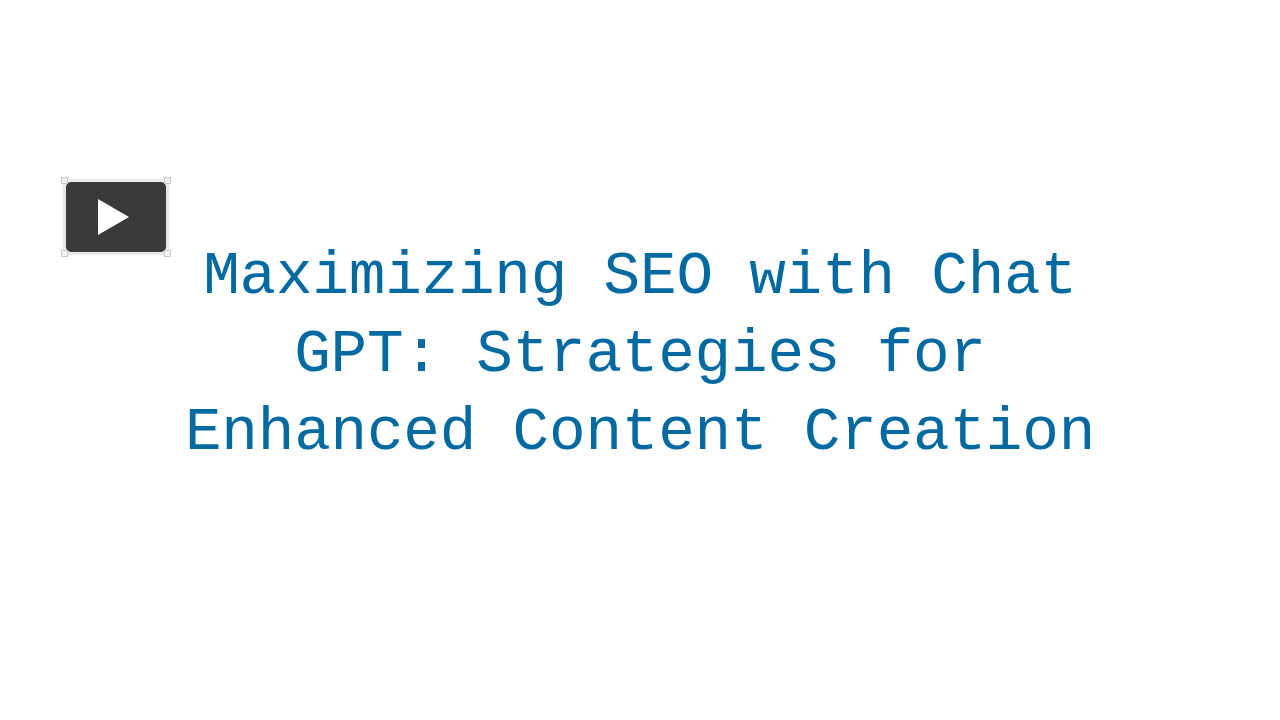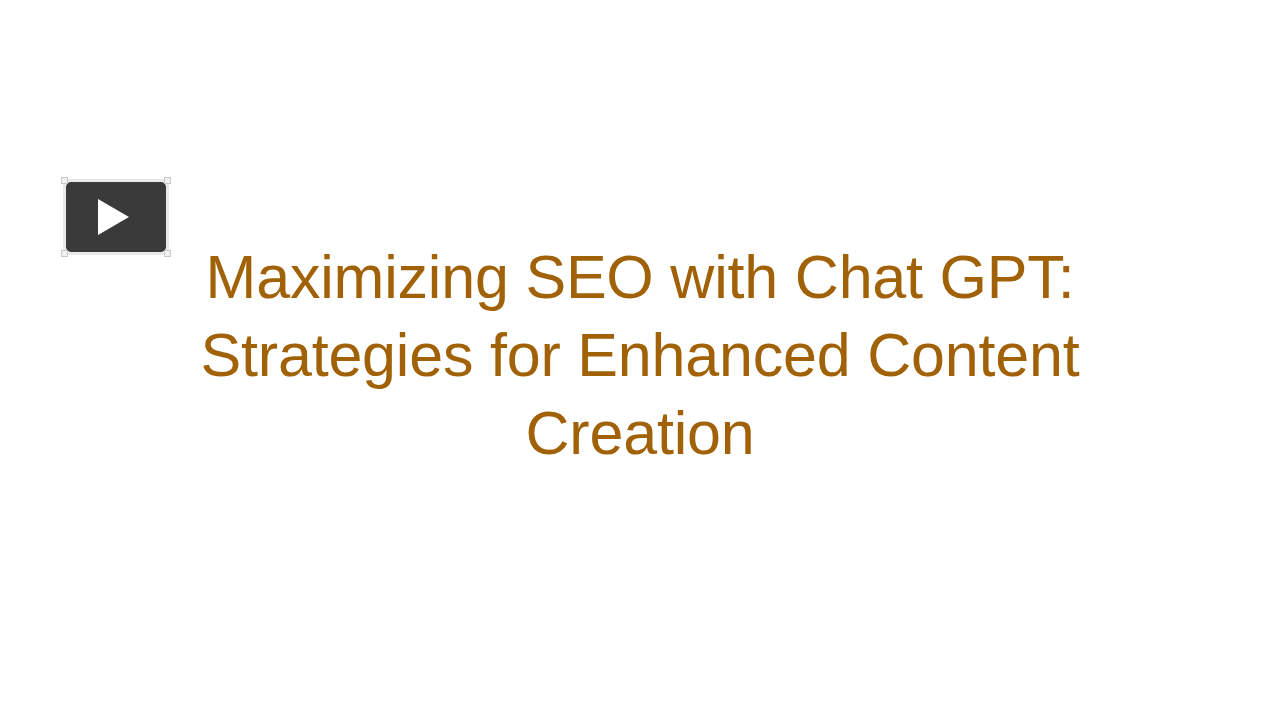--- a/index.html
+++ b/index.html
@@ -81,26 +81,26 @@
   .title-block {
     position: absolute;
     left: 160px;
     top: 238px;
     width: 960px;
     text-align: center;
   }
 
   .title-text {
     margin: 0;
-    font-family: Liberation Sans, sans-serif;
+    font-family: Liberation Mono, monospace;
     font-weight: 300;
     font-size: 61px;
     line-height: 78px;
     letter-spacing: -0.2px;
-    color: #a16207;
+    color: #0369a1;
     white-space: pre-line;
   }
 </style>
 </head>
 <body>
 
 <div class="slide">
 
   <div class="media-object">
     <div class="media-frame"></div>

